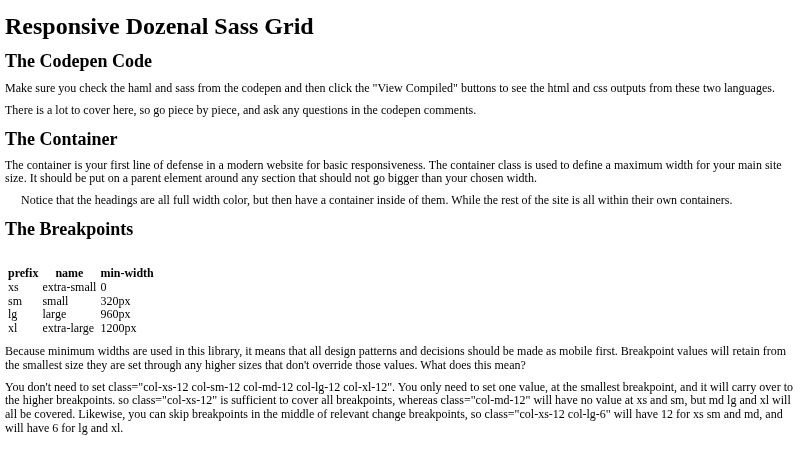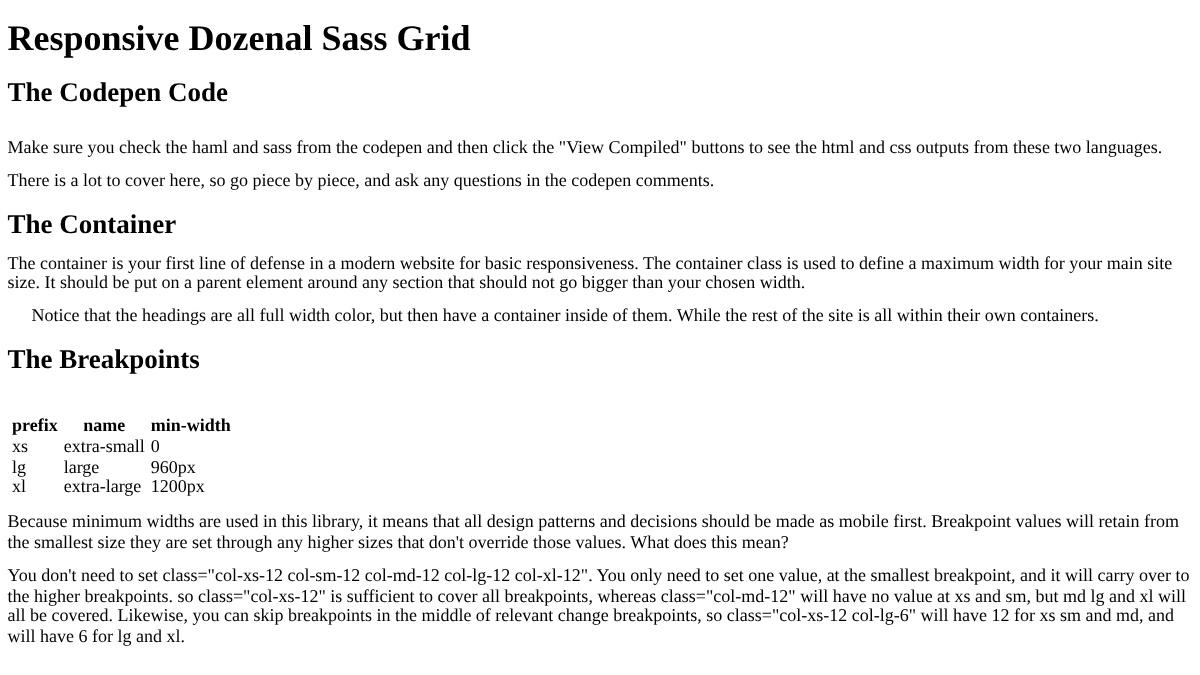--- a/index.html
+++ b/index.html
@@ -14,21 +14,21 @@
     h1 {
       font-size: 24px; font-weight: bold;
       margin: 0; padding-top: 12px; line-height: 28px;
     }
     h2 {
       font-size: 18px; font-weight: bold;
       margin: 0; line-height: 22px;
     }
     p { margin: 0; line-height: 13.8px; }
     .h2-codepen { margin-top: 10px; }
-    .p-codepen-1 { margin-top: 20px; }
+    .p-codepen-1 { margin-top: 10px; }
     .p-codepen-2 { margin-top: 8px; }
     .h2-container { margin-top: 10px; }
     .p-container-1 { margin-top: 9px; font-family: Liberation Serif, serif; }
     .p-container-2 { margin-top: 8px; margin-left: 16px; }
     .h2-breakpoints { margin-top: 10px; }
     .p-breakpoints-1 { margin-top: 9px; }
     table {
       border-collapse: separate; border-spacing: 2px;
       margin-top: 26px; margin-left: 0px;
       font-size: 12px;
@@ -67,20 +67,25 @@
           <th>min-width</th>
         </tr>
       </thead>
       <tbody>
         <tr>
           <td>xs</td>
           <td>extra-small</td>
           <td>0</td>
         </tr>
         <tr>
+          <td>sm</td>
+          <td>small</td>
+          <td>320px</td>
+        </tr>
+        <tr>
           <td>lg</td>
           <td>large</td>
           <td>960px</td>
         </tr>
         <tr>
           <td>xl</td>
           <td>extra-large</td>
           <td>1200px</td>
         </tr>
       </tbody>

